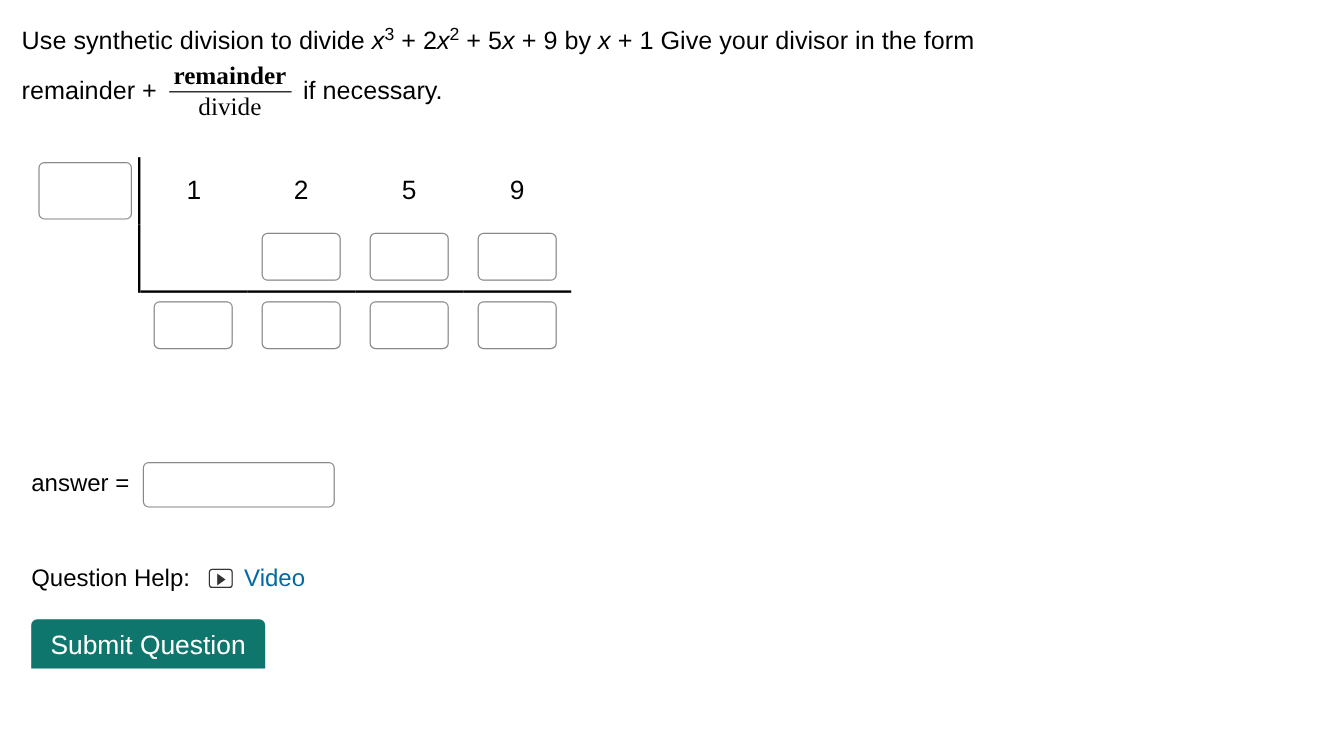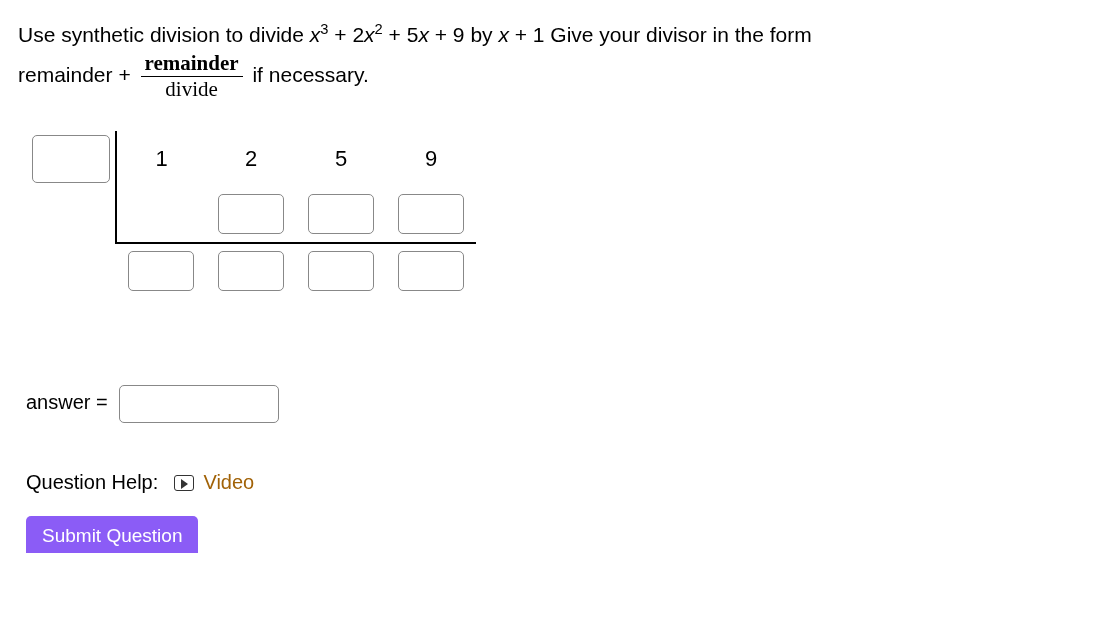--- a/index.html
+++ b/index.html
@@ -94,31 +94,31 @@
   }
   .vicon::after {
     content: "";
     position: absolute;
     left: 6px; top: 3px;
     width: 0; height: 0;
     border-left: 7px solid #333;
     border-top: 5px solid transparent;
     border-bottom: 5px solid transparent;
   }
-  .vlink { color: #a16207; text-decoration: none; }
+  .vlink { color: #0369a1; text-decoration: none; }
 
   .submit {
     margin-top: 22px;
     margin-left: 8px;
   }
   .submit button {
-    background: #8b5cf6;
+    background: #0f766e;
     color: #fff;
     border: none;
-    font-size: 19px;
+    font-size: 22px;
     padding: 9px 16px 6px 16px;
     border-radius: 5px 5px 0 0;
     cursor: pointer;
   }
 </style>
 </head>
 <body>
 
 <div class="prompt">
   <span>Use synthetic division to divide </span>

